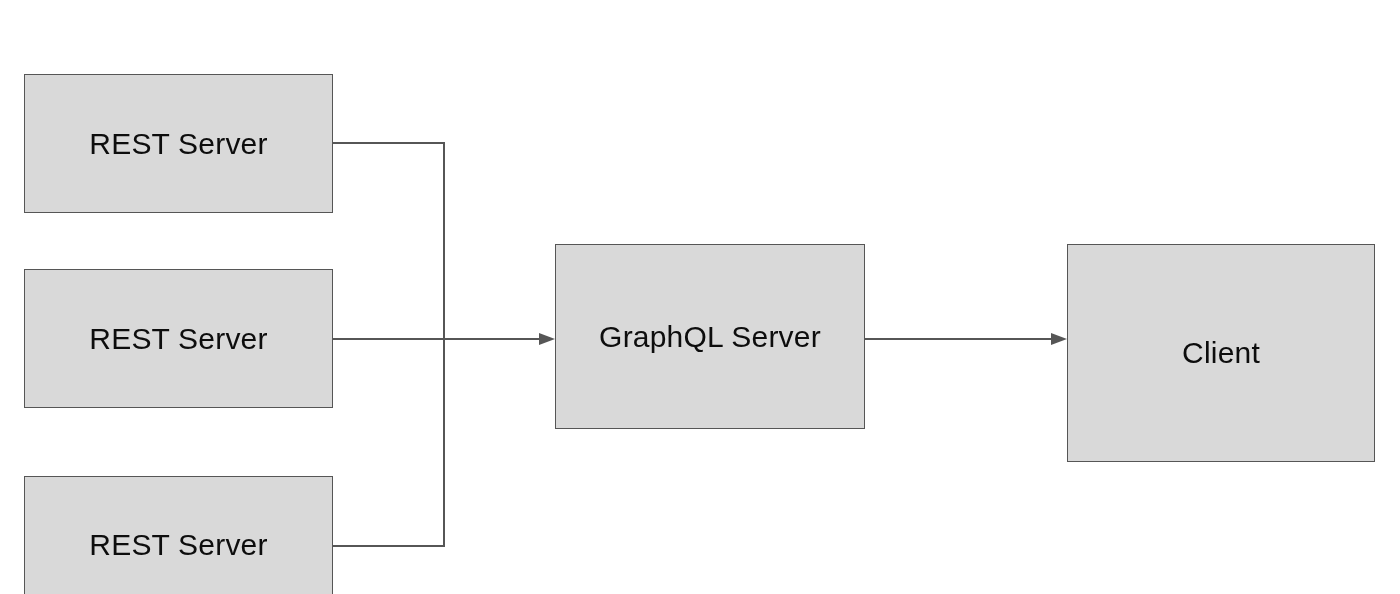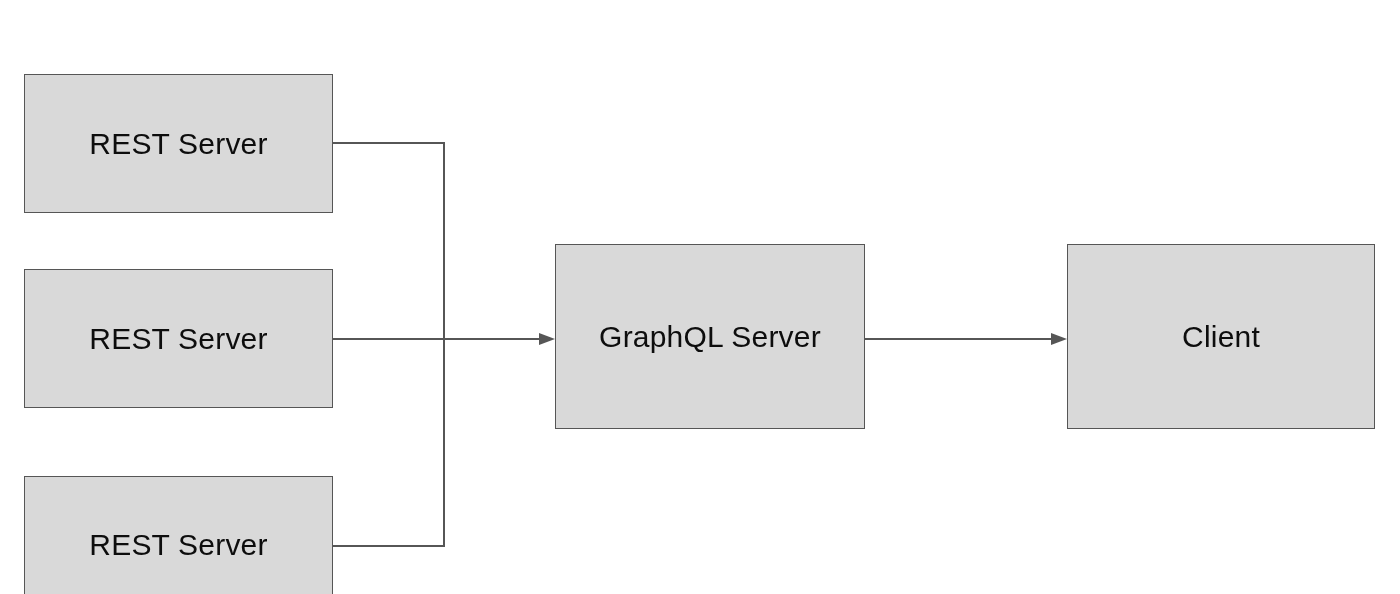--- a/index.html
+++ b/index.html
@@ -35,21 +35,21 @@
     color: #0d0d0d;
     letter-spacing: 0.2px;
     white-space: nowrap;
     text-align: center;
   }
   
   #node-rest-1 { left: 24px;   top: 26px;  width: 309px; height: 139px; }
   #node-rest-2 { left: 24px;   top: 221px; width: 309px; height: 139px; }
   #node-rest-3 { left: 24px;   top: 428px; width: 309px; height: 138px; }
   #node-graphql { left: 555px; top: 196px; width: 310px; height: 185px; }
-  #node-client  { left: 1067px;top: 196px; width: 308px; height: 185px; }
+  #node-client  { left: 1067px;top: 196px; width: 308px; height: 218px; }
 
   #edge-layer {
     position: absolute;
     left: 0;
     top: 0;
     width: 1400px;
     height: 594px;
     pointer-events: none;
   }
   .edge-path {

